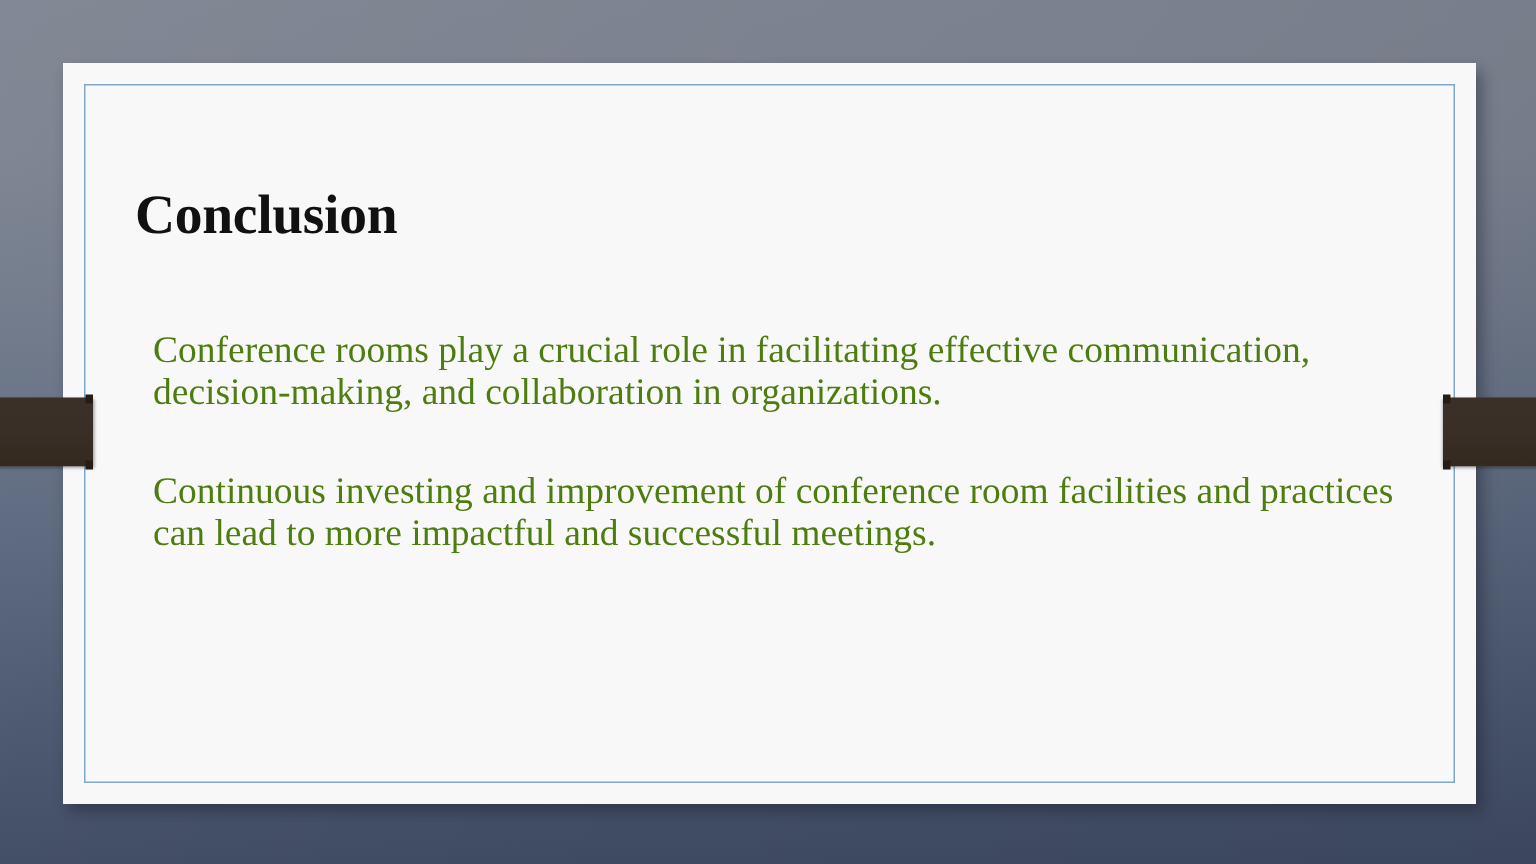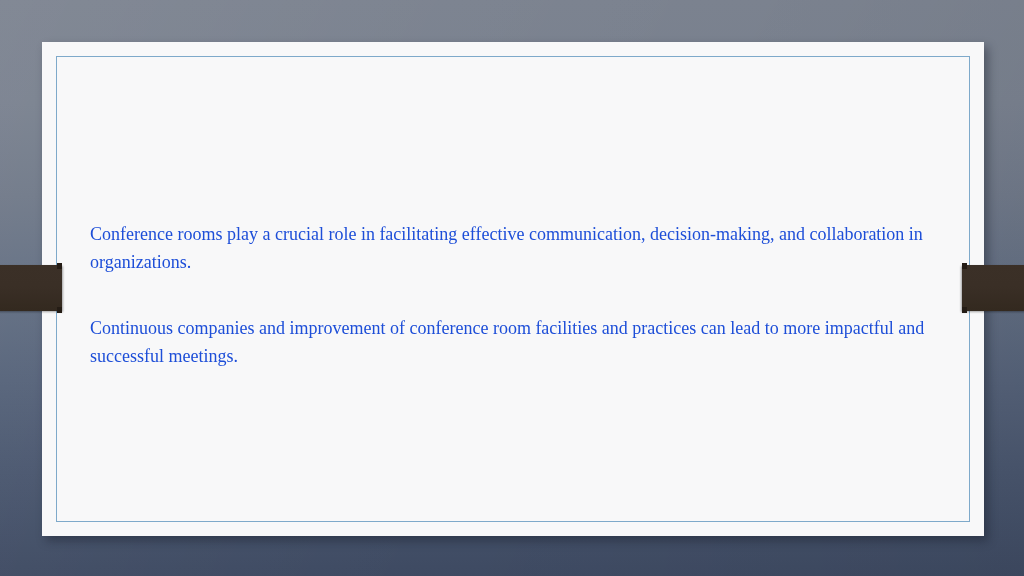--- a/index.html
+++ b/index.html
@@ -113,40 +113,41 @@
   }
 
   .body-block {
     position: absolute;
     left: 48px;
     top: 178px;
     width: 850px;
   }
 
   .body-para {
-    margin: 0 0 38px 0;
+    margin: 0 0 38px 12px;
     font-family: "Liberation Serif", "DejaVu Serif", serif;
-    font-size: 18px;
+    font-size: 25px;
     line-height: 28px;
-    color: #1d4ed8;
+    color: #4d7c0f;
   }
   .body-para:last-child { margin-bottom: 0; }
 </style>
 </head>
 <body>
 
 <div class="slide">
 
   <div class="card">
     <div class="card-rule"></div>
 
+    <h1 class="slide-title">Conclusion</h1>
 
     <div class="body-block">
       <p class="body-para">Conference rooms play a crucial role in facilitating effective communication, decision-making, and collaboration in organizations.</p>
-      <p class="body-para">Continuous companies and improvement of conference room facilities and practices can lead to more impactful and successful meetings.</p>
+      <p class="body-para">Continuous investing and improvement of conference room facilities and practices can lead to more impactful and successful meetings.</p>
     </div>
   </div>
 
   <div class="tab tab-left">
     <span class="tab-nub nub-top"></span>
     <span class="tab-nub nub-bottom"></span>
   </div>
 
   <div class="tab tab-right">
     <span class="tab-nub nub-top"></span>

